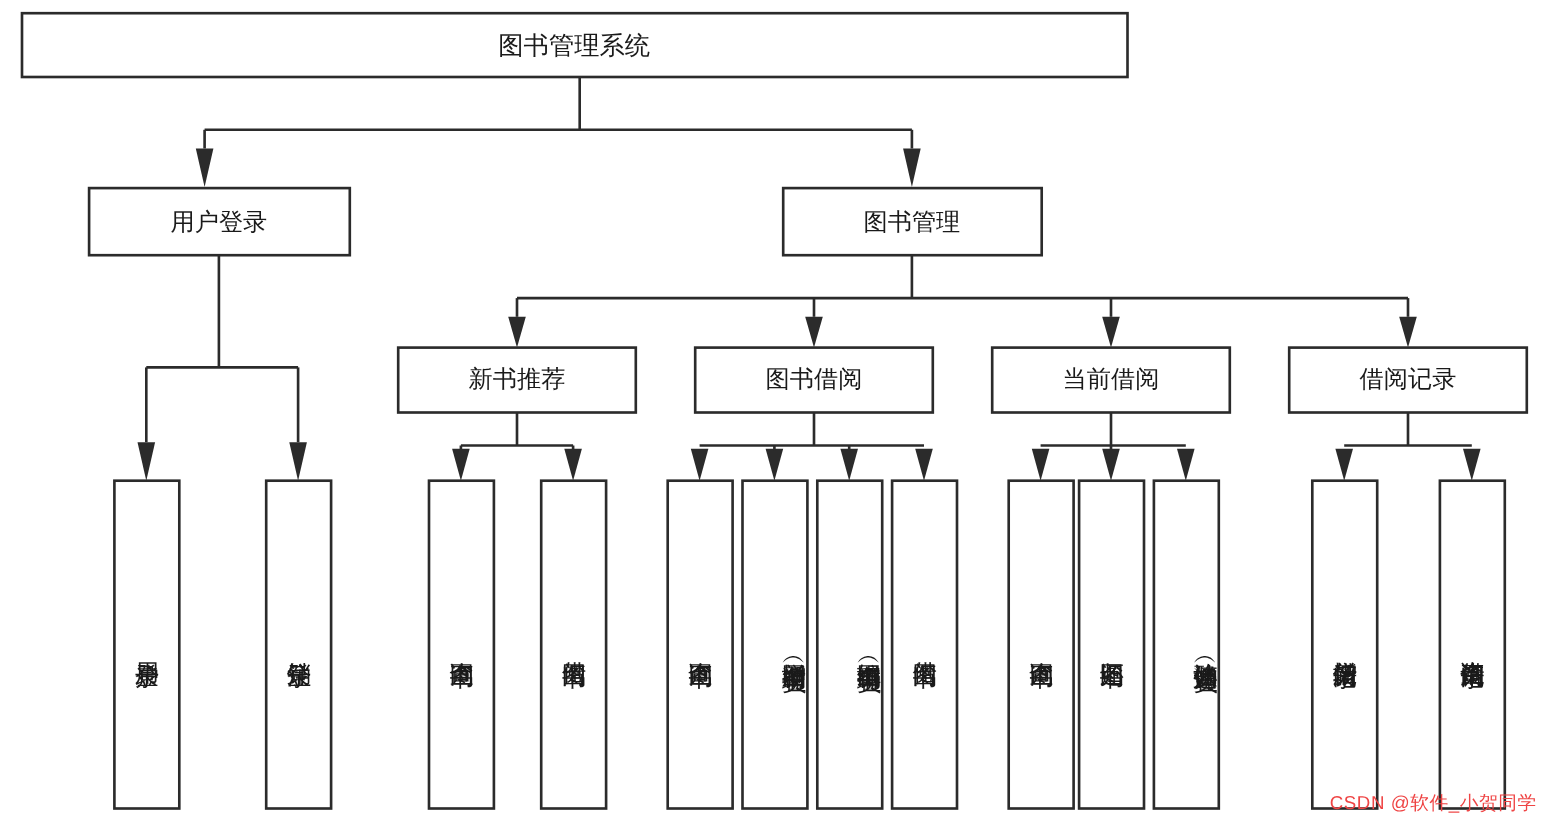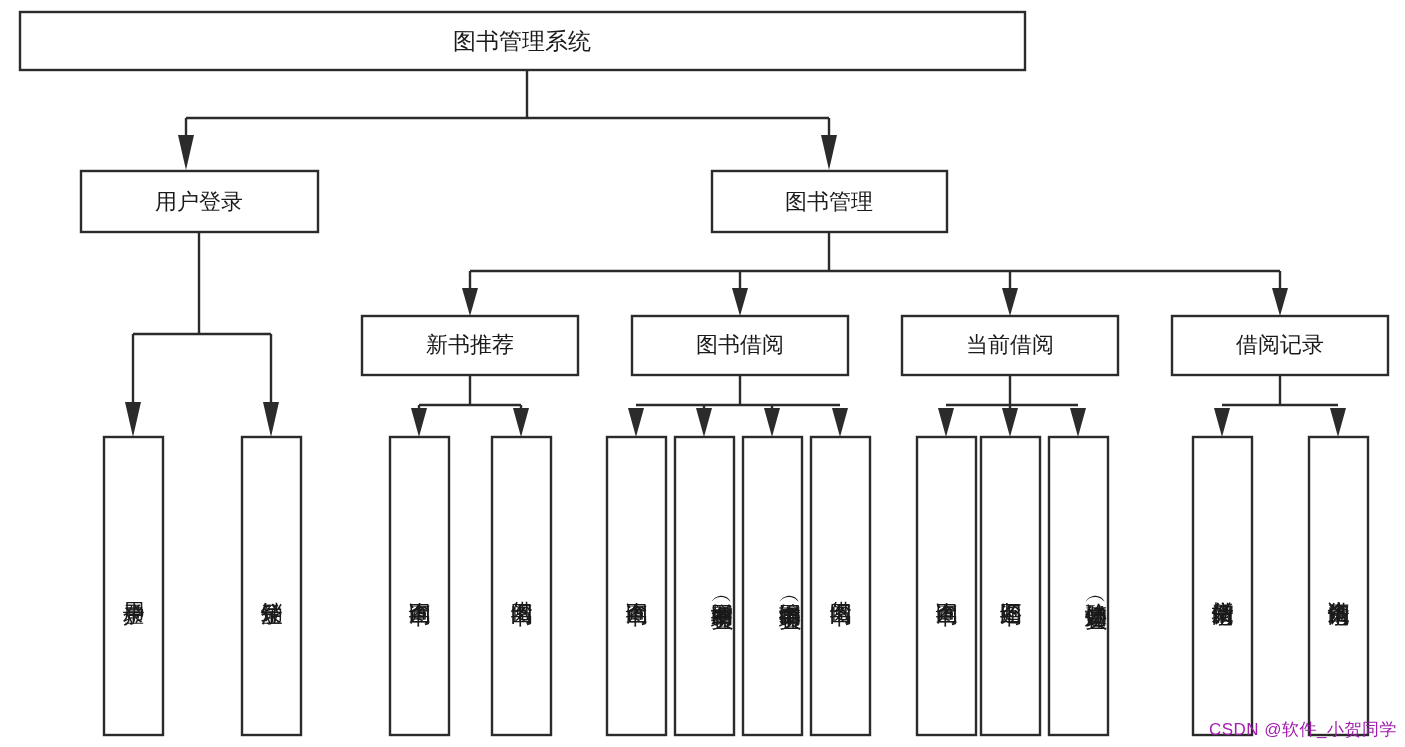--- a/index.html
+++ b/index.html
@@ -71,21 +71,21 @@
     align-items: center;
     justify-content: center;
     pointer-events: none;
   }
   .watermark {
     position: absolute;
     right: 8px;
     bottom: 6px;
     font-family: "Liberation Sans", "DejaVu Sans", sans-serif;
     font-size: 17px;
-    color: #a21caf;
+    color: #ef4444;
     letter-spacing: 0.5px;
     white-space: nowrap;
     margin-top: 41px;
   }
 </style>
 </head>
 <body>
 
 <div id="diagram-root">
 

